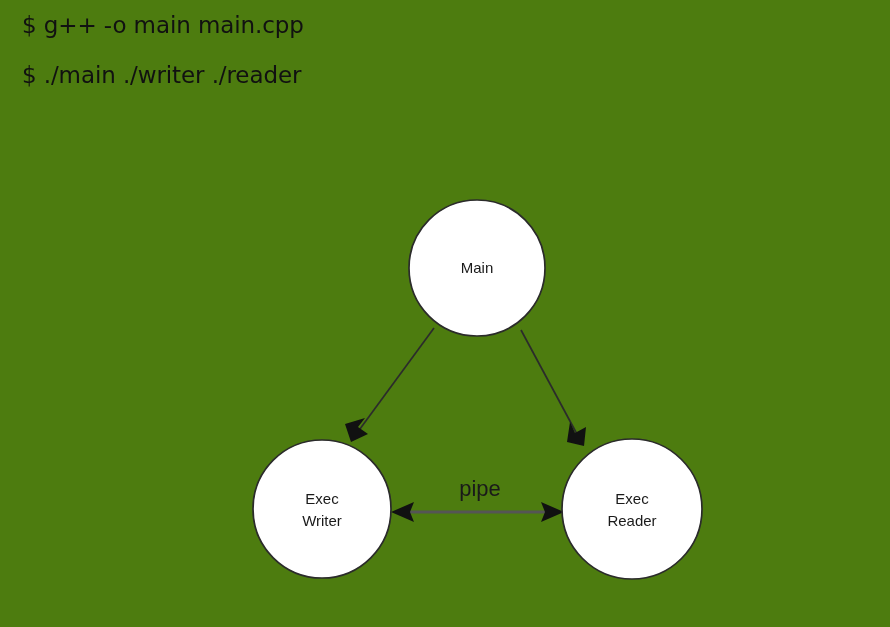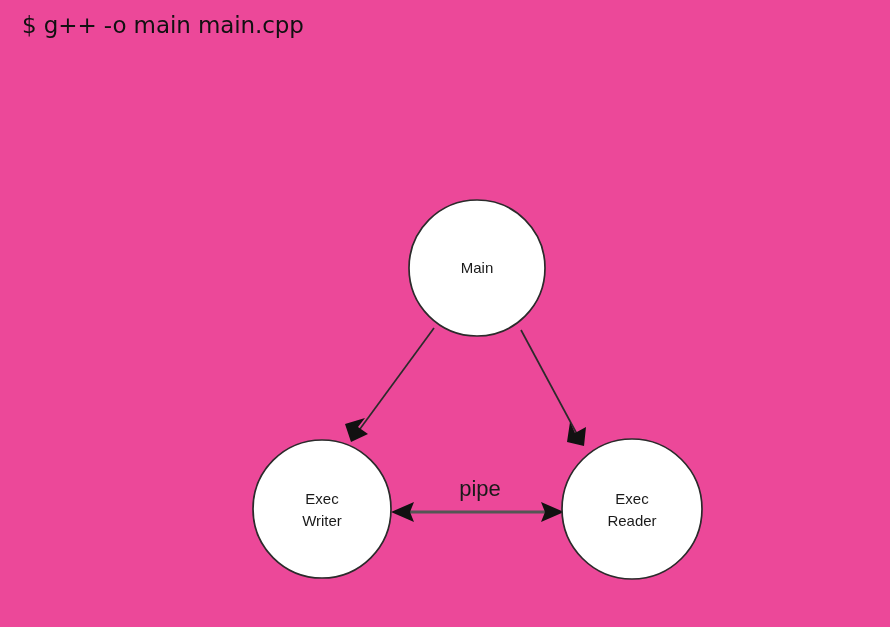--- a/index.html
+++ b/index.html
@@ -9,21 +9,21 @@
     background: #ffffff;
   }
   body {
     font-family: "Liberation Sans", sans-serif;
     color: #000000;
   }
   #page {
     position: relative;
     width: 890px;
     height: 627px;
-    background: #ec4899;
+    background: #4d7c0f;
     overflow: hidden;
   }
 
   
   .console-block {
     position: absolute;
     left: 22px;
     top: 14px;
     width: 600px;
   }
@@ -78,20 +78,21 @@
     stroke: none;
   }
 </style>
 </head>
 <body>
 
 <div id="page">
 
   <div class="console-block">
     <div class="console-line first">$ g++ -o main main.cpp</div>
+    <div class="console-line">$ ./main ./writer ./reader</div>
   </div>
 
   <div class="diagram">
     <svg width="890" height="470" viewBox="0 0 890 470" xmlns="http://www.w3.org/2000/svg">
 
       <g>
         <line class="edge-line" x1="434" y1="178" x2="357" y2="283"></line>
         <polygon class="arrow-head" points="351,292 368,284 358,277 365,268 345,274"></polygon>
       </g>
 

